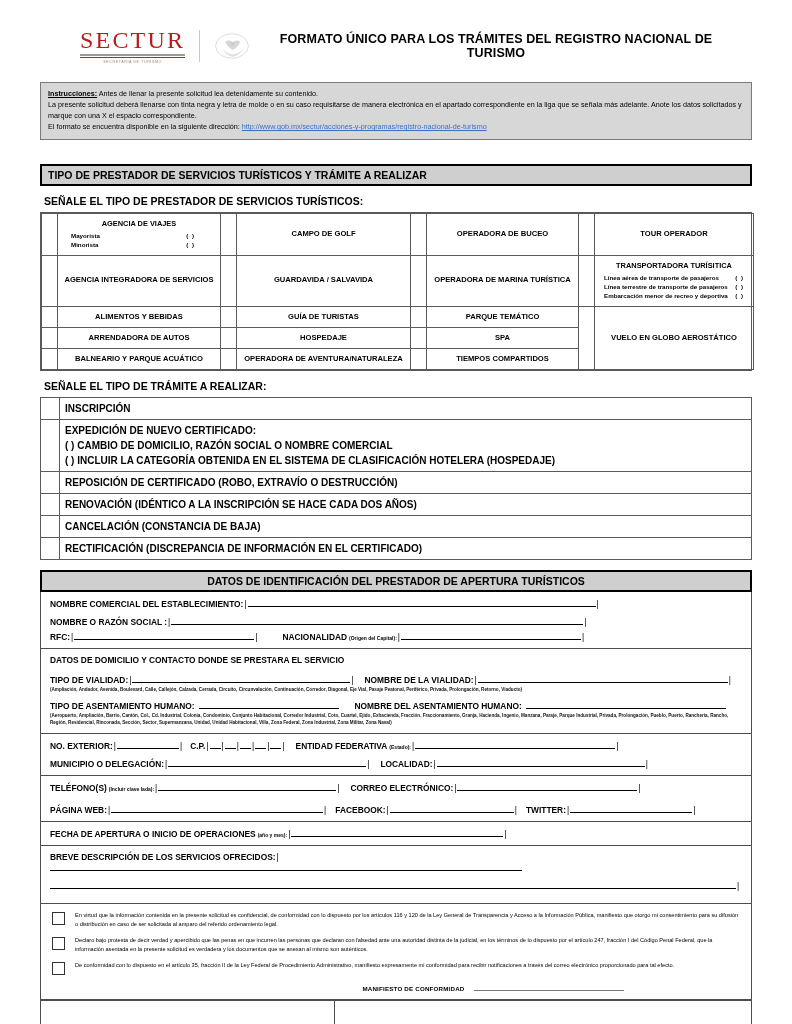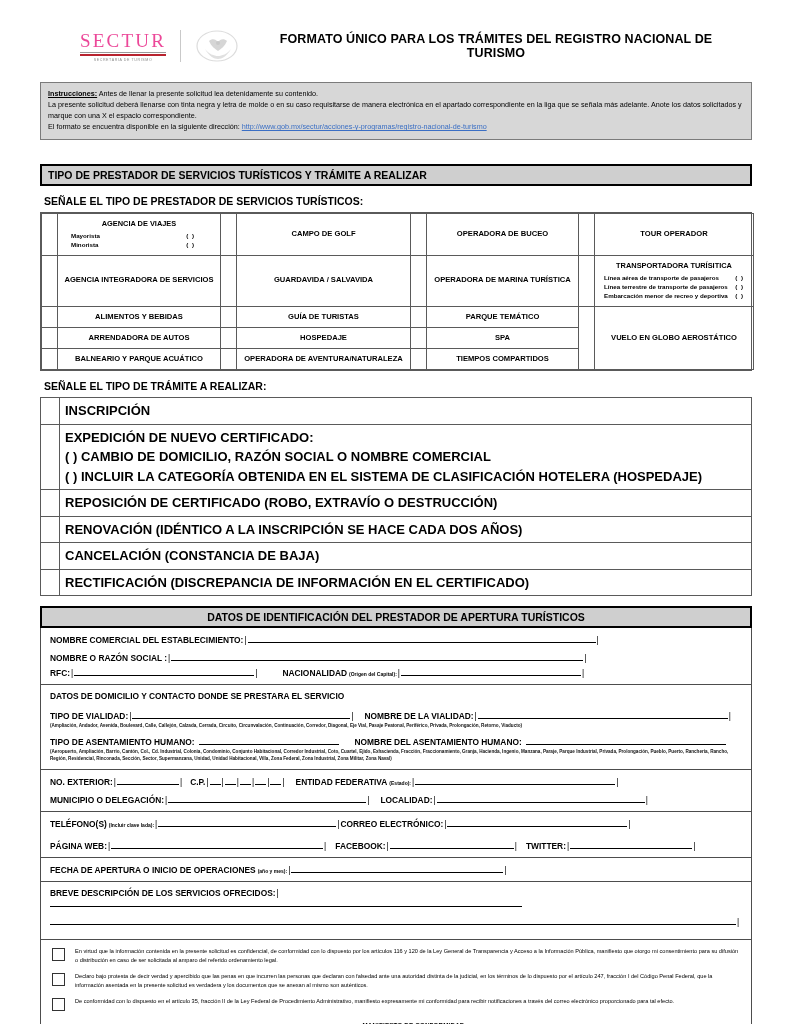--- a/index.html
+++ b/index.html
@@ -15,21 +15,21 @@
     overflow: hidden;
   }
   .page { width: 792px; height: 1024px; padding: 22px 40px 0 40px; position: relative; }
 
   
   .header { display: flex; align-items: center; height: 48px; }
   .logo-block { display: flex; align-items: center; width: 210px; padding-left: 40px; }
   .sectur-mark { display: flex; flex-direction: column; align-items: center; }
   .sectur-word {
     font-family: "Liberation Serif", serif;
-    font-size: 19px; letter-spacing: 2.2px; color: #ec4899;
+    font-size: 24px; letter-spacing: 2.2px; color: #b91c1c;
     line-height: 1; font-weight: normal;
   }
   .sectur-rules { width: 100%; margin-top: 2px; }
   .sectur-rules .r1 { height: 1.5px; background: #9a9a9a; }
   .sectur-rules .r2 { height: 1.5px; background: #b8232f; margin-top: 1px; width: 100%; }
   .sectur-sub {
     font-size: 3.6px; letter-spacing: .6px; color: #8a8a8a; margin-top: 2px;
     font-family: "Liberation Sans", sans-serif;
   }
   .logo-divider { width: 1px; height: 32px; background: #c9c9c9; margin: 0 14px; }
@@ -80,21 +80,21 @@
   }
   .sub-opt.wide { padding: 0 6px 0 6px; }
   .sub-opt .p { letter-spacing: 1px; }
   .cat-title-small { font-size: 7.4px; font-weight: bold; }
 
   
   table.tramite { width: 100%; border-collapse: collapse; table-layout: fixed; border: 1px solid #5a5a5a; }
   table.tramite td { border: 1px solid #5a5a5a; }
   table.tramite td.chk { width: 19px; }
   table.tramite td.txt {
-    font-size: 13px; font-weight: bold; padding: 3px 5px; line-height: 1.5;
+    font-size: 10px; font-weight: bold; padding: 3px 5px; line-height: 1.5;
   }
 
   
   .databox { border: 1px solid #4d4d4d; border-top: none; }
   .row { border-bottom: 1px solid #4d4d4d; padding: 6px 9px; }
   .row:last-child { border-bottom: none; }
   .fld { font-size: 8.4px; font-weight: bold; display: flex; align-items: baseline; flex-wrap: wrap; }
   .fld .tiny { font-size: 5px; font-weight: bold; }
   .line { border-bottom: 1px solid #000; display: inline-block; height: 9px; }
   .pipe { font-weight: normal; padding: 0 1px; }
@@ -371,21 +371,21 @@
       </div>
     </div>
 
     <div class="row">
       <div class="fld" style="margin-bottom:11px">
         <span>TELÉFONO(S)</span>
         <span class="tiny" style="padding-left:2px">(Incluir clave lada):</span>
         <span class="pipe">|</span>
           <span class="line" style="width:178px"></span>
           <span class="pipe">|</span>
-        <span style="">CORREO ELECTRÓNICO:</span>
+        <span style="padding-left:10px">CORREO ELECTRÓNICO:</span>
         <span class="pipe">|</span>
           <span class="line" style="width:180px"></span>
           <span class="pipe">|</span>
       </div>
       <div class="fld">
         <span>PÁGINA WEB:</span>
         <span class="pipe">|</span>
           <span class="line" style="width:212px"></span>
           <span class="pipe">|</span>
         <span style="padding-left:8px">FACEBOOK:</span>

